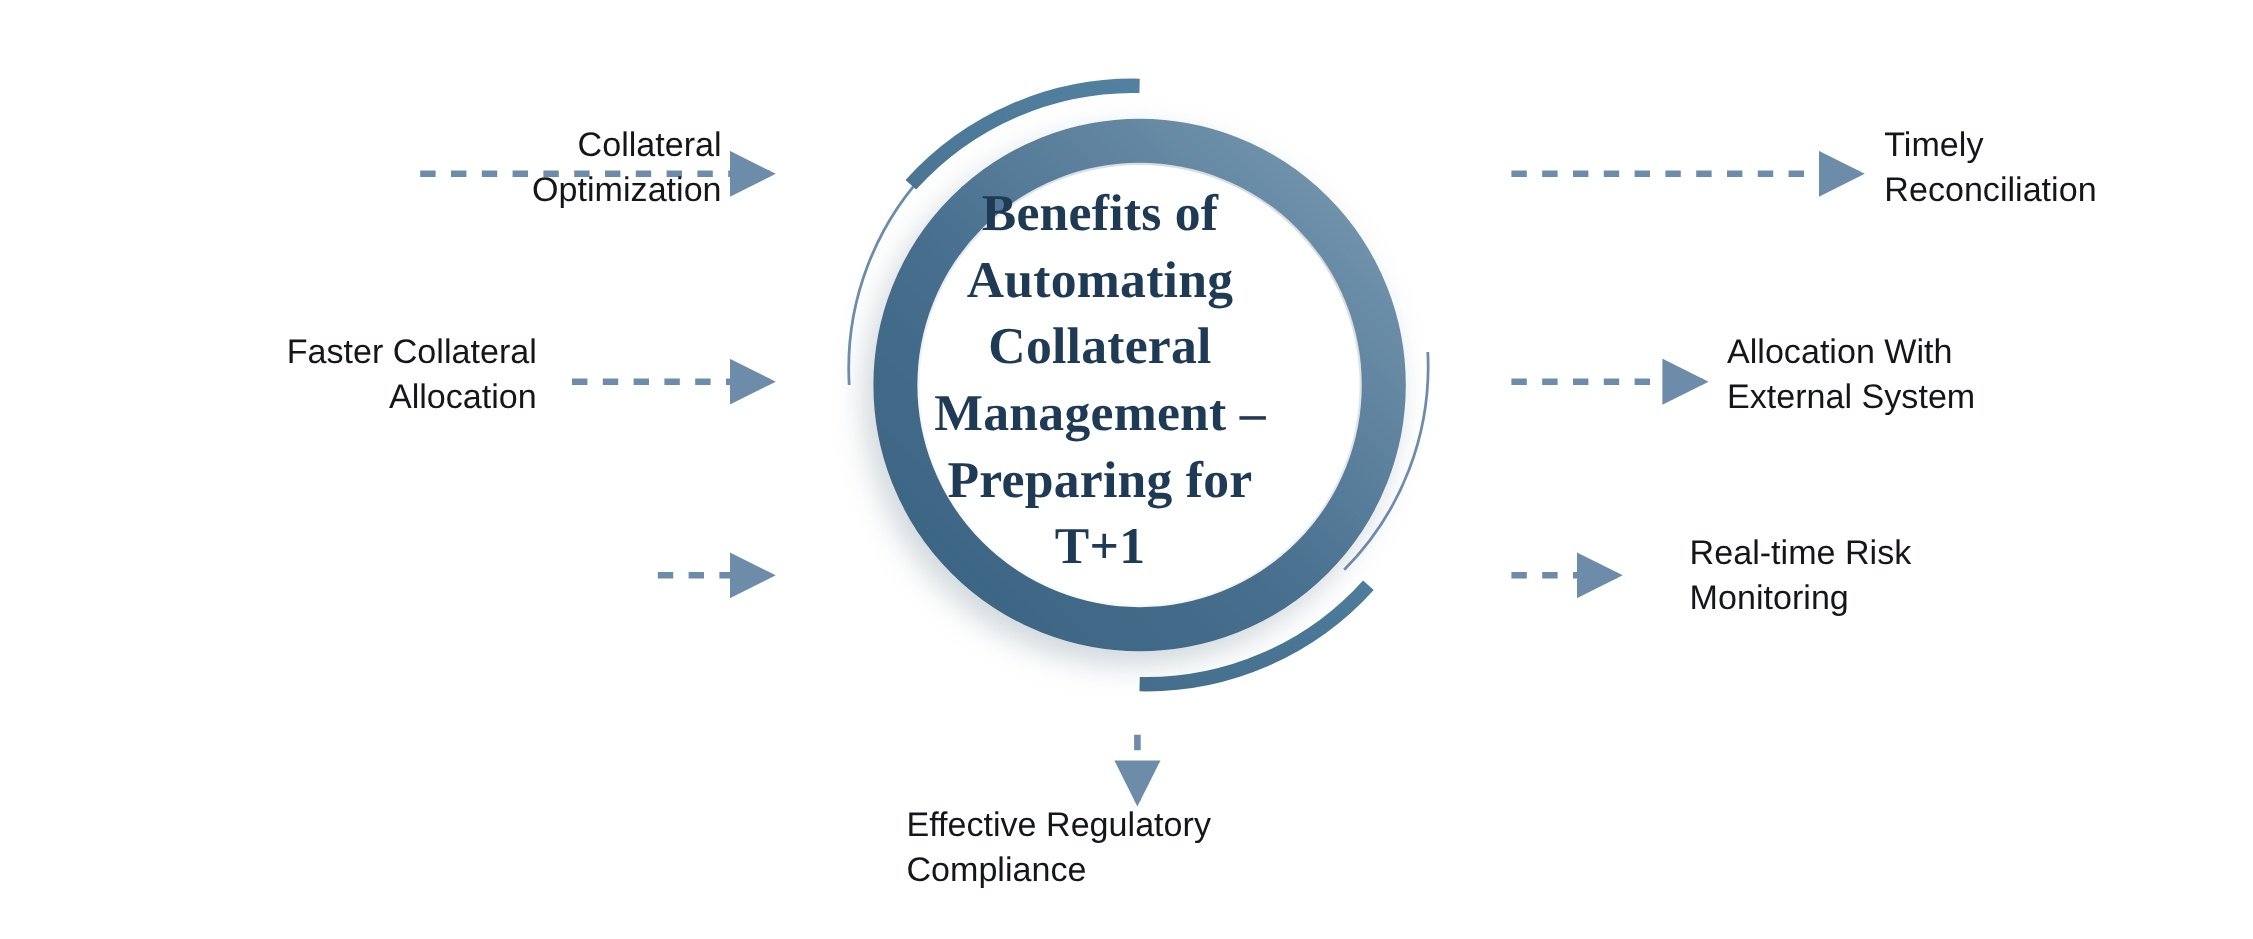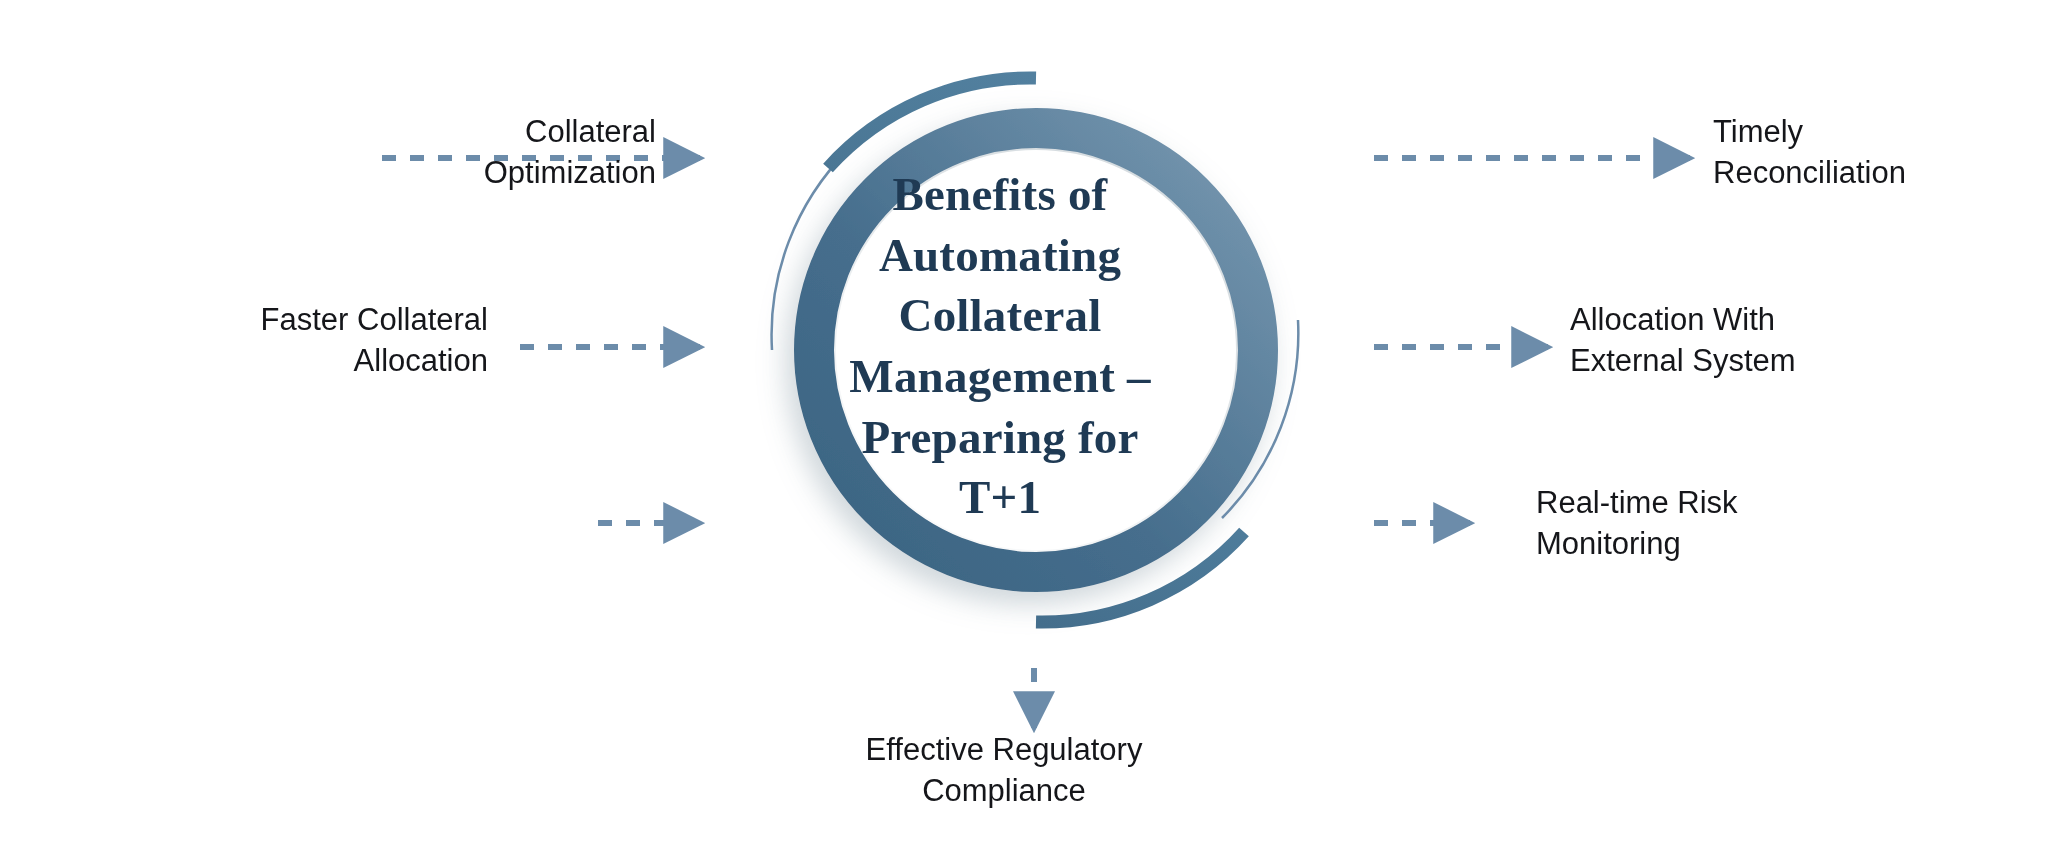--- a/index.html
+++ b/index.html
@@ -62,21 +62,21 @@
   .leaf-label {
     position: absolute;
     font-family: "Liberation Sans", sans-serif;
     font-size: 31px;
     line-height: 1.32;
     color: #15161a;
     white-space: pre-line;
   }
   .leaf-label.align-right { text-align: right; }
   .leaf-label.align-left  { text-align: left; }
-  .leaf-label.align-center{ text-align: center; }
+  .leaf-label.align-center{ }
 
   
   #label-collateral-optimization {
     right: 1392px;
     top: 112px;
   }
   #label-faster-collateral-allocation {
     right: 1560px;
     top: 300px;
   }

